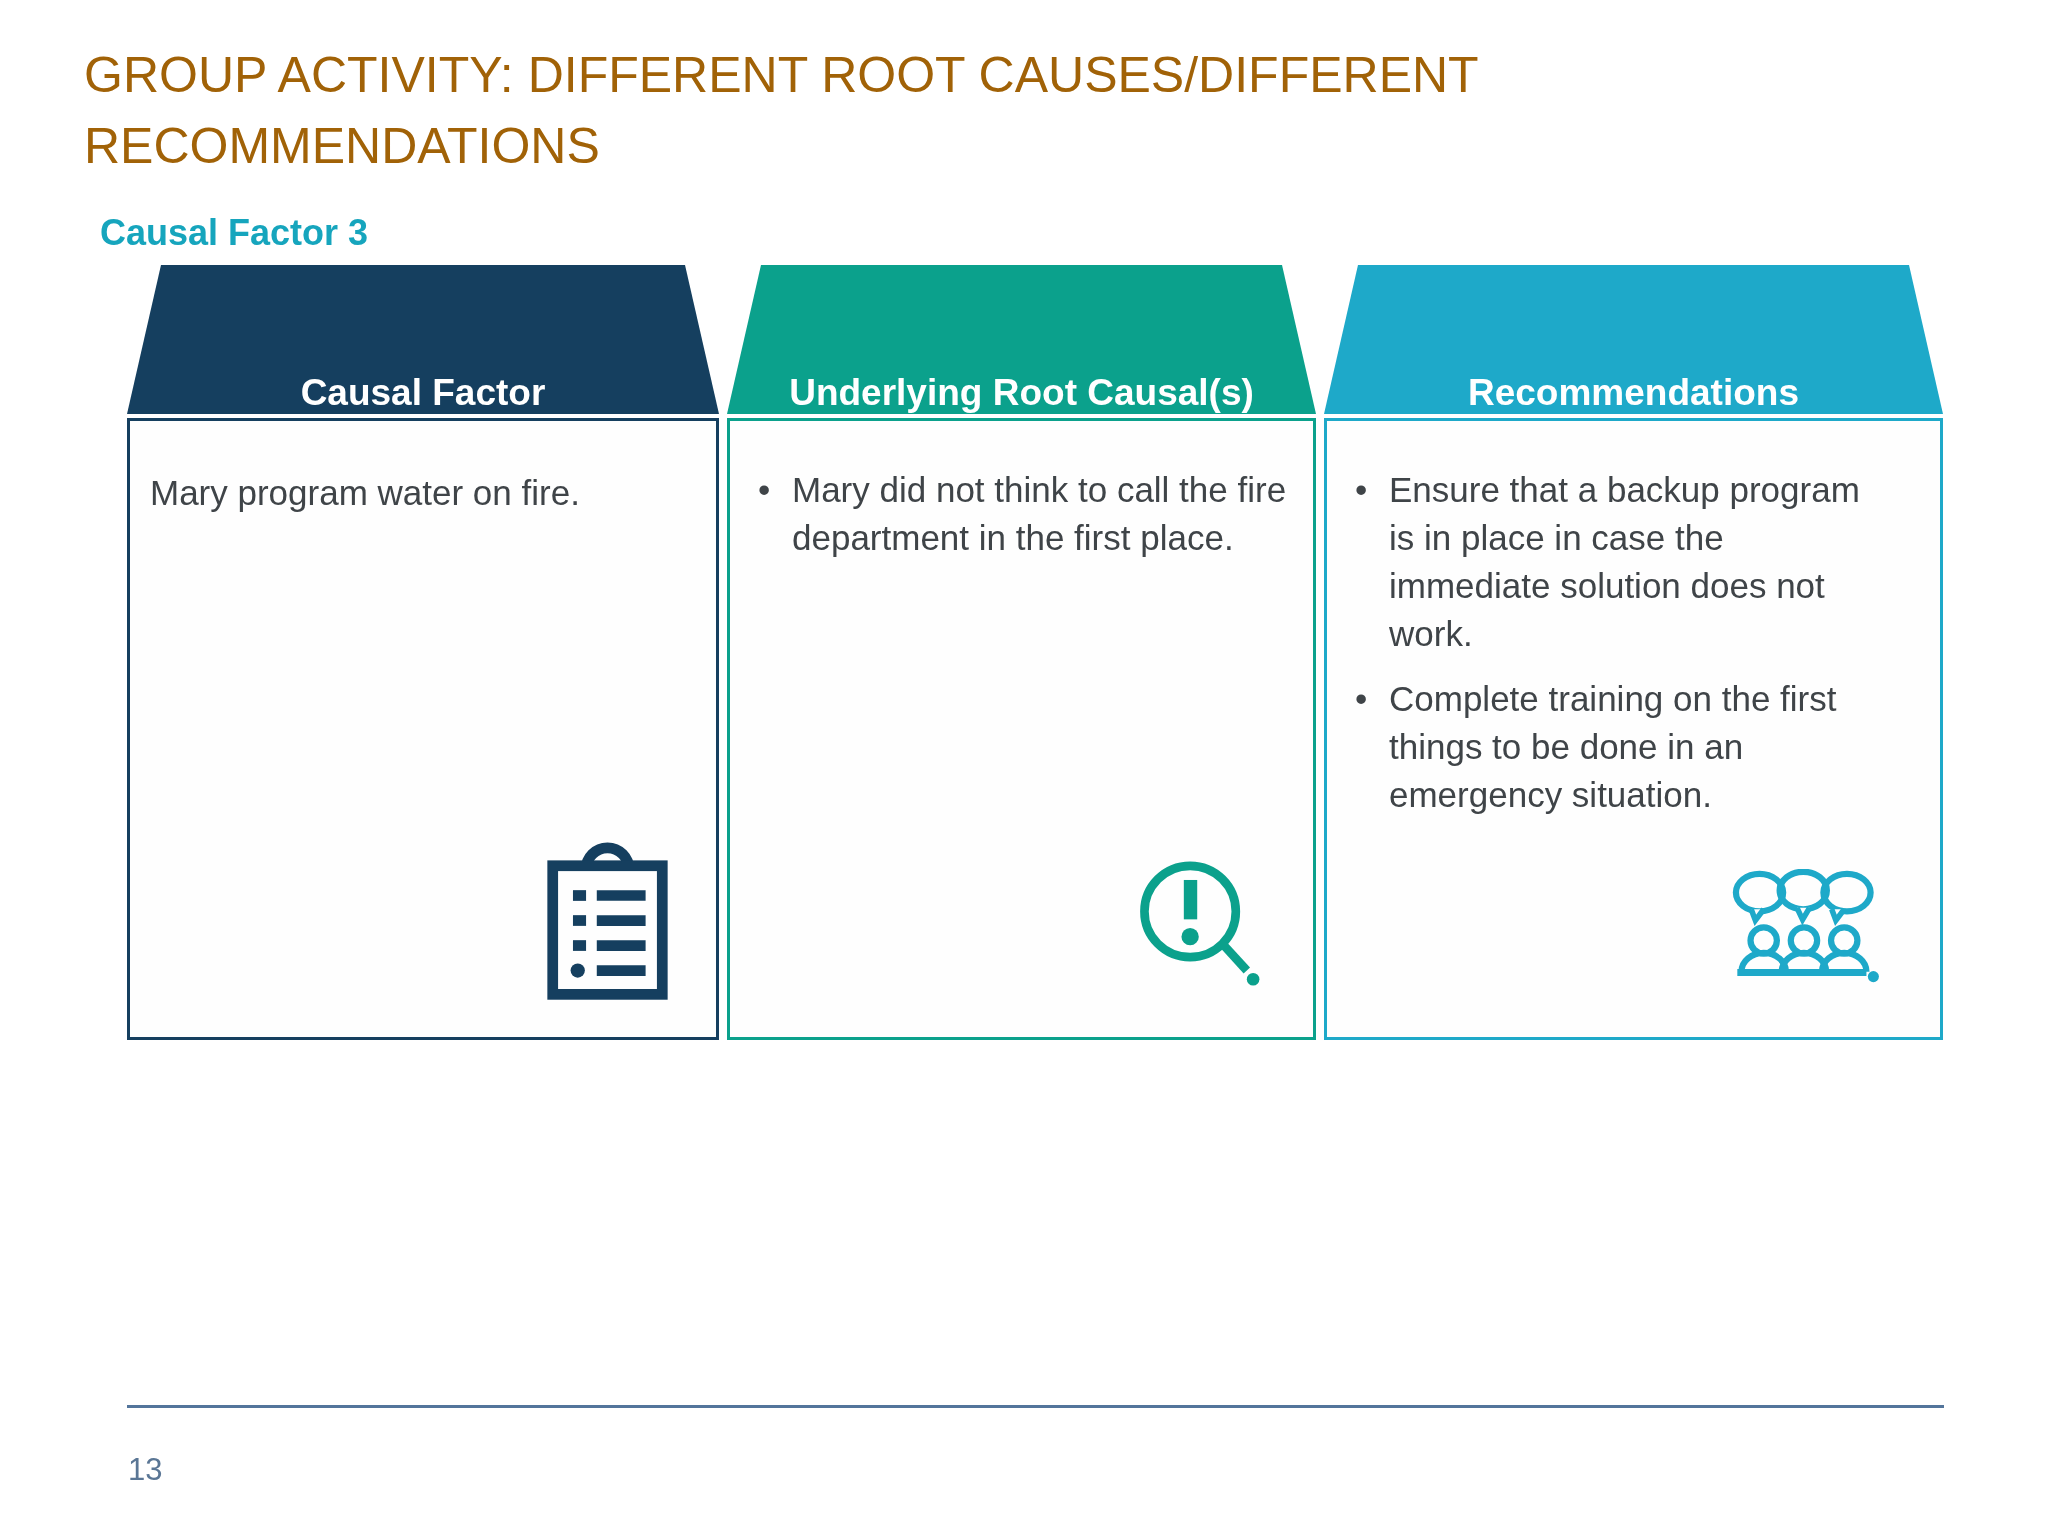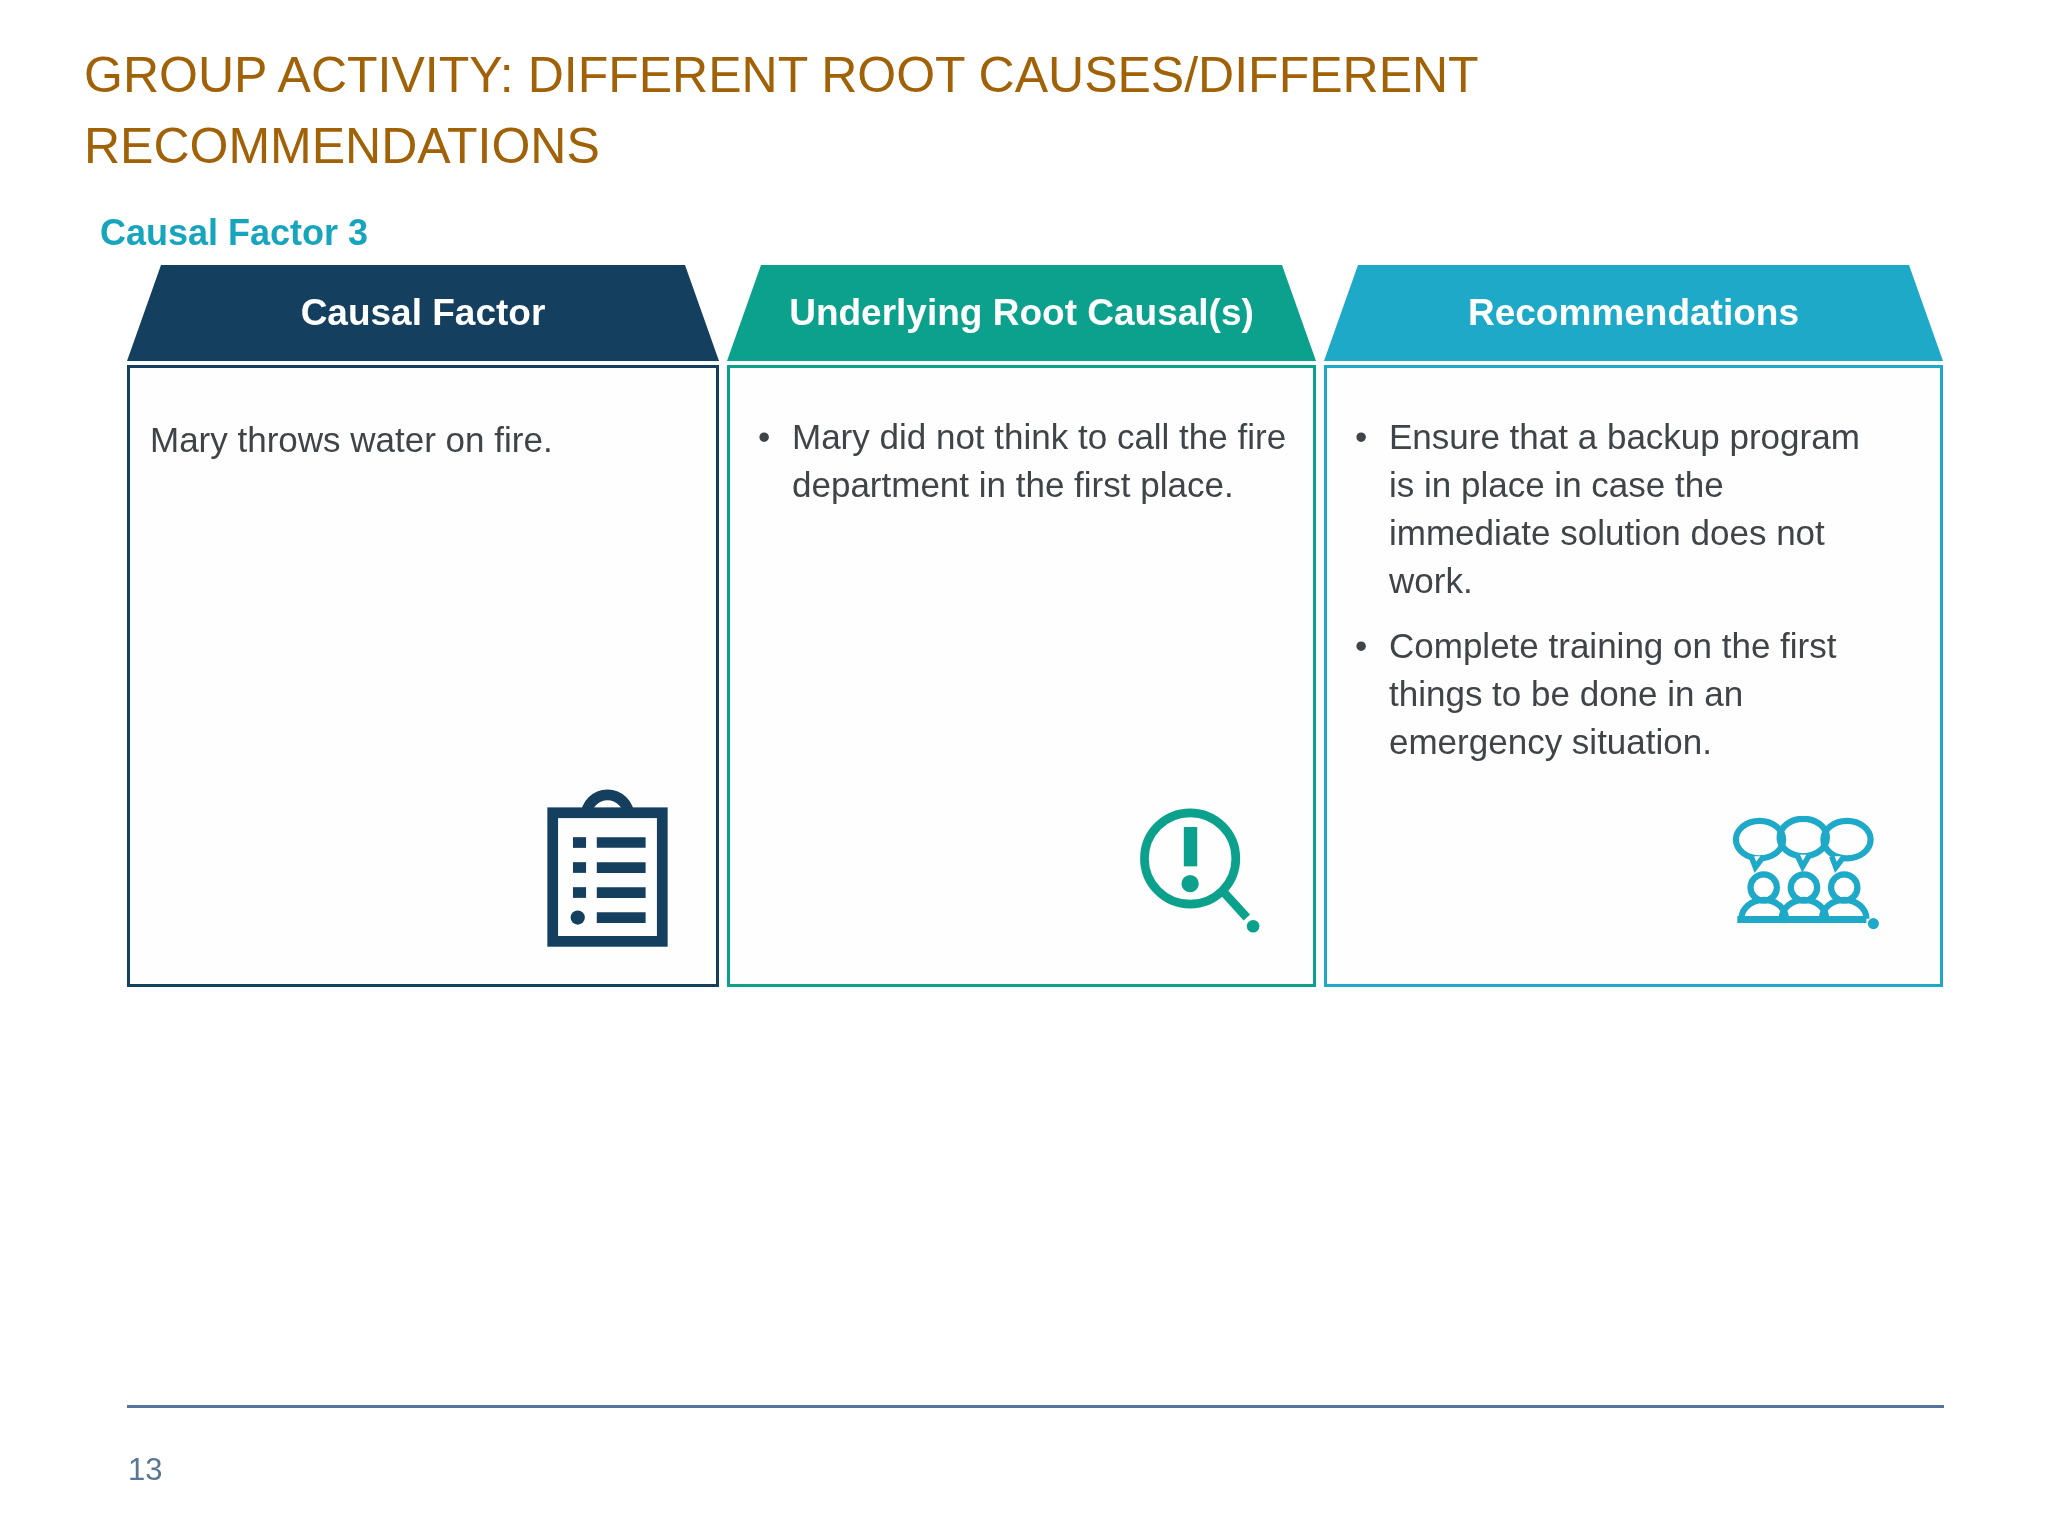--- a/index.html
+++ b/index.html
@@ -21,23 +21,23 @@
     position:absolute;left:100px;top:212px;
     font-size:36px;font-weight:700;color:#16a5bd;
   }
 
   .table{
     position:absolute;left:127px;top:265px;width:1817px;
     display:grid;grid-template-columns:592px 589px 619px;column-gap:8px;
   }
   .col{display:flex;flex-direction:column;}
   .trap{
-    height:96px;
+    height:149px;
     clip-path:polygon(34px 0%, calc(100% - 34px) 0%, 100% 100%, 0% 100%);
-    display:flex;align-items:center;justify-content:center;
+    display:flex;align-items:flex-end;justify-content:center;
   }
   .trap .hlabel{
     color:#ffffff;font-size:37px;font-weight:700;text-align:center;
   }
   .trap.c1{background:#153f5f;}
   .trap.c2{background:#0ba18c;}
   .trap.c3{background:#1ea9c9;}
 
   .box{
     margin-top:4px;height:616px;position:relative;
@@ -87,21 +87,21 @@
   <div class="title">GROUP ACTIVITY: DIFFERENT ROOT CAUSES/DIFFERENT RECOMMENDATIONS</div>
   <div class="subtitle">Causal Factor 3</div>
 
   <div class="table">
 
     <div class="col">
       <div class="trap c1">
         <span class="hlabel">Causal Factor</span>
       </div>
       <div class="box c1">
-        <div class="plain-text">Mary throws water on fire.</div>
+        <div class="plain-text">Mary program water on fire.</div>
         <span class="icon icon-clipboard">
           <svg viewBox="0 0 110 135" width="131" height="163" xmlns="http://www.w3.org/2000/svg">
             <path d="M 37 22 A 18 18 0 0 1 73 22" fill="none" stroke="#153f5f" stroke-width="9"></path>
             <rect x="9" y="19" width="92" height="108" fill="#fefefe" stroke="#153f5f" stroke-width="9"></rect>
             <line x1="26" y1="44" x2="37" y2="44" stroke="#153f5f" stroke-width="9"></line>
             <line x1="46" y1="44" x2="87" y2="44" stroke="#153f5f" stroke-width="9"></line>
             <line x1="26" y1="65" x2="37" y2="65" stroke="#153f5f" stroke-width="9"></line>
             <line x1="46" y1="65" x2="87" y2="65" stroke="#153f5f" stroke-width="9"></line>
             <line x1="26" y1="86" x2="37" y2="86" stroke="#153f5f" stroke-width="9"></line>
             <line x1="46" y1="86" x2="87" y2="86" stroke="#153f5f" stroke-width="9"></line>

